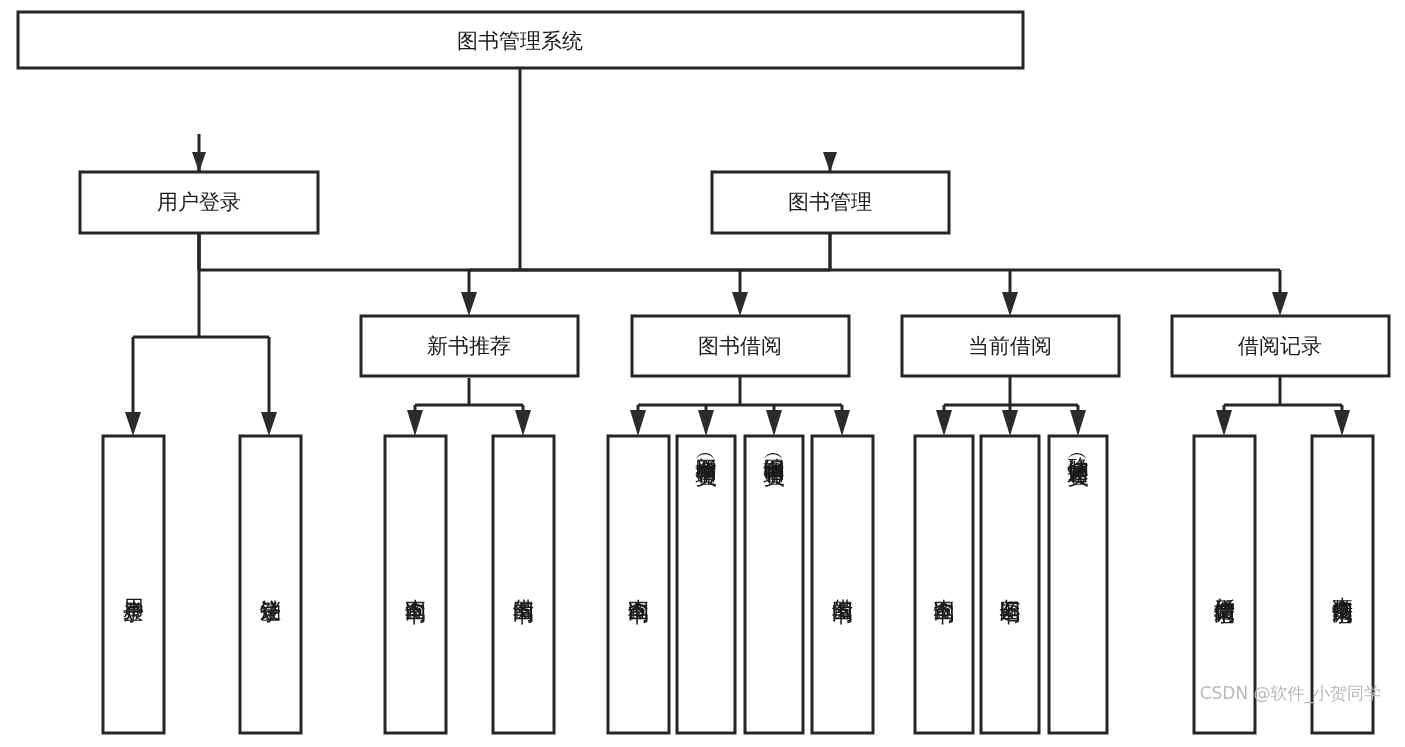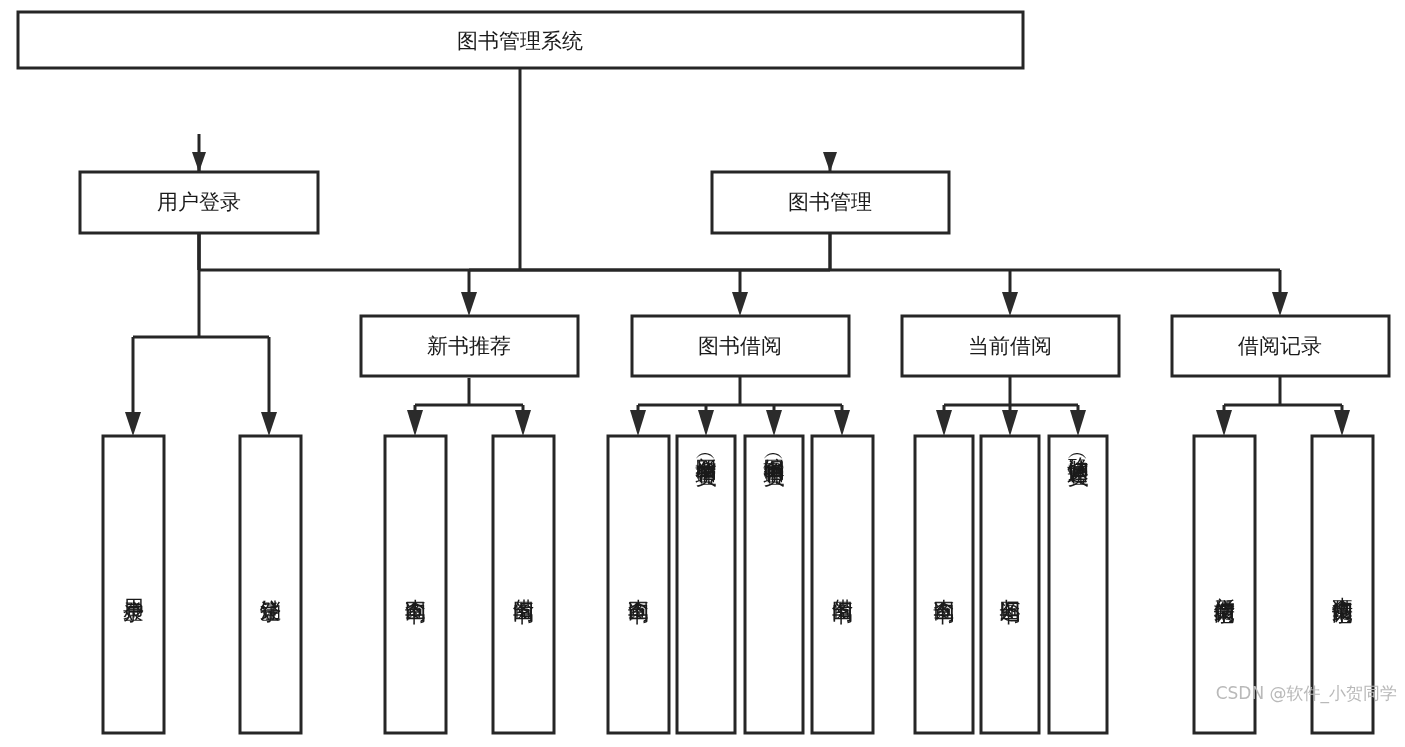--- a/index.html
+++ b/index.html
@@ -64,21 +64,21 @@
     writing-mode: vertical-rl;
     text-orientation: upright;
     font-family: "DejaVu Sans", "Liberation Sans", sans-serif;
     font-size: 21px;
     color: #1a1a1a;
     letter-spacing: 1.5px;
     text-align: center;
   }
   .watermark {
     position: absolute;
-    right: 8px;
+    right: 24px;
     bottom: 4px;
     font-family: "DejaVu Sans", "Liberation Sans", sans-serif;
     font-size: 17px;
     color: #b9b9b9;
     white-space: nowrap;
     user-select: none;
     text-align: center;
   }
 </style>
 </head>

